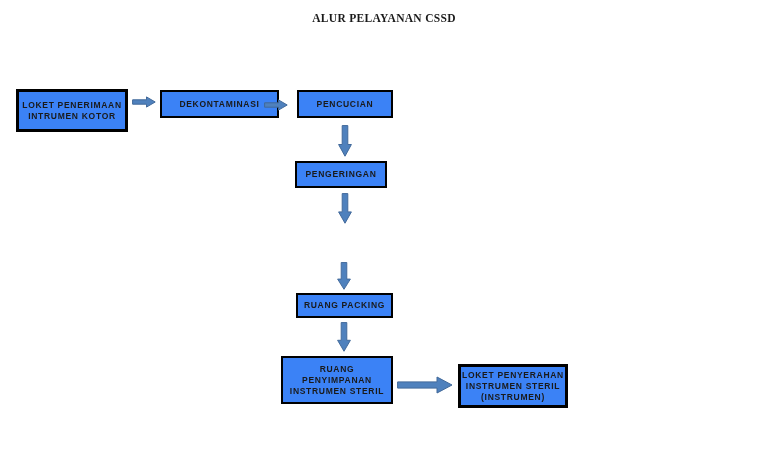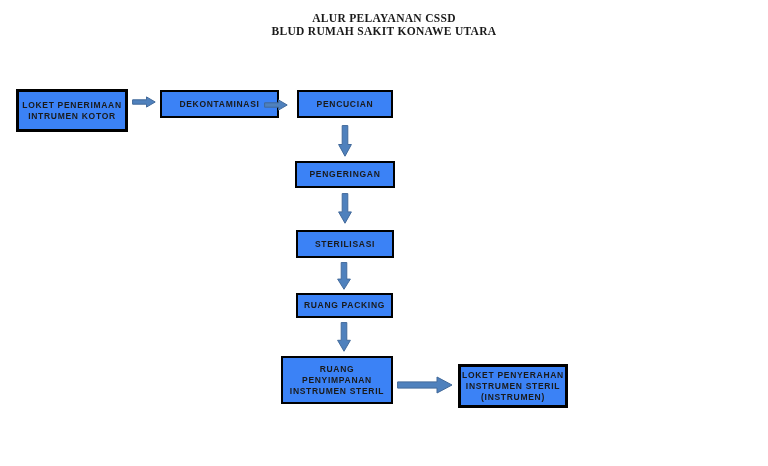--- a/index.html
+++ b/index.html
@@ -51,21 +51,20 @@
     stroke-linejoin: round;
   }
 </style>
 </head>
 <body>
 
 <div class="canvas">
 
   <div class="title">
     <div>ALUR PELAYANAN CSSD</div>
-    <div>BLUD RUMAH SAKIT KONAWE UTARA</div>
   </div>
 
   <div class="node thick" style="left:16px; top:89px; width:112px; height:43px;">
     <div>LOKET PENERIMAAN</div>
     <div>INTRUMEN KOTOR</div>
   </div>
 
   <span class="arrow" style="left:132px; top:96px; width:24px; height:12px;">
     <svg viewBox="0 0 24 12" preserveAspectRatio="none" aria-hidden="true">
       <polygon points="0.6,3.8 14.5,3.8 14.5,0.9 23.2,6 14.5,11.1 14.5,8.2 0.6,8.2"></polygon>
@@ -85,33 +84,30 @@
   <div class="node" style="left:297px; top:90px; width:96px; height:28px;">
     <div>PENCUCIAN</div>
   </div>
 
   <span class="arrow" style="left:338px; top:125px; width:14px; height:32px;">
     <svg viewBox="0 0 14 32" preserveAspectRatio="none" aria-hidden="true">
       <polygon points="4.2,0.6 9.8,0.6 9.8,19.5 13.4,19.5 7,31.2 0.6,19.5 4.2,19.5"></polygon>
     </svg>
   </span>
 
-  <div class="node" style="left:295px; top:161px; width:100px; height:27px;">
+  <div class="node" style="left:295px; top:161px; width:92px; height:27px;">
     <div>PENGERINGAN</div>
   </div>
 
   <span class="arrow" style="left:338px; top:193px; width:14px; height:31px;">
     <svg viewBox="0 0 14 32" preserveAspectRatio="none" aria-hidden="true">
       <polygon points="4.2,0.6 9.8,0.6 9.8,19.5 13.4,19.5 7,31.2 0.6,19.5 4.2,19.5"></polygon>
     </svg>
   </span>
 
-  <div class="node" style="left:296px; top:230px; width:98px; height:28px;">
-    <div>STERILISASI</div>
-  </div>
 
   <span class="arrow" style="left:337px; top:262px; width:14px; height:28px;">
     <svg viewBox="0 0 14 32" preserveAspectRatio="none" aria-hidden="true">
       <polygon points="4.2,0.6 9.8,0.6 9.8,19.5 13.4,19.5 7,31.2 0.6,19.5 4.2,19.5"></polygon>
     </svg>
   </span>
 
   <div class="node" style="left:296px; top:293px; width:97px; height:25px;">
     <div>RUANG PACKING</div>
   </div>

